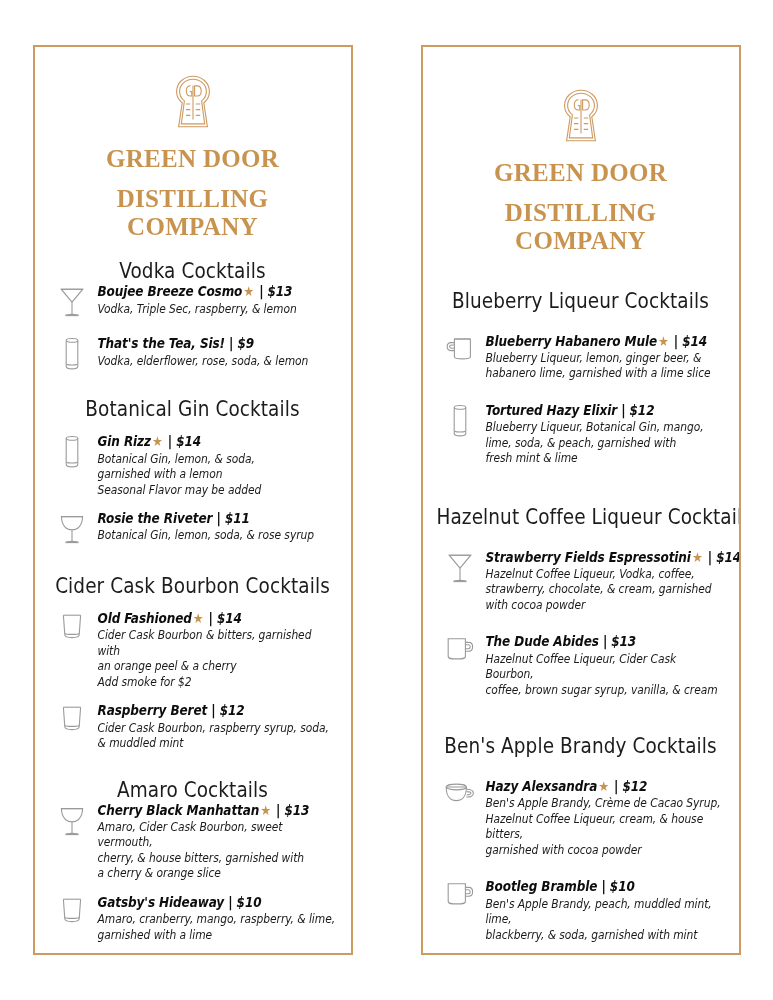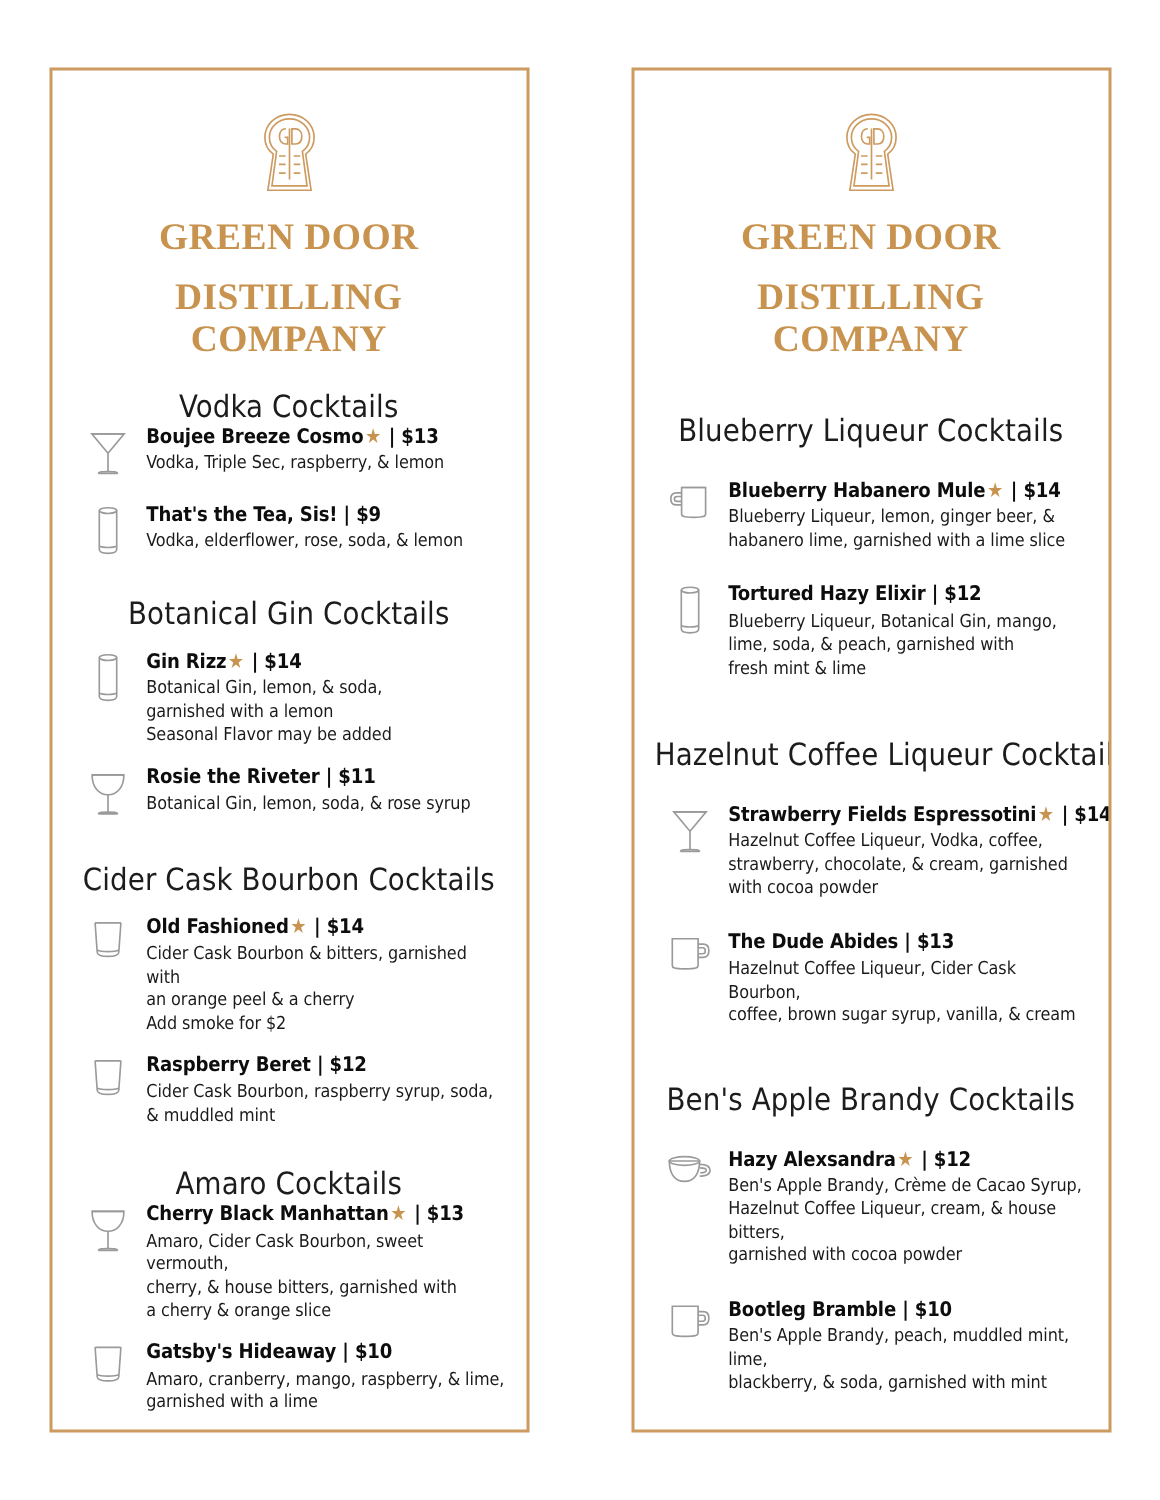--- a/index.html
+++ b/index.html
@@ -20,20 +20,21 @@
   }
   .panel {
     width: 320px;
     height: 910px;
     border: 2px solid #cd9a5f;
     background: #ffffff;
     padding: 16px 14px 10px 14px;
     display: flex;
     flex-direction: column;
     overflow: hidden;
+    justify-content: flex-end;
   }
   .panel-inner {
     width: 100%;
     display: flex;
     flex-direction: column;
   }
 
   
   .logo-wrap {
     display: flex;
@@ -67,20 +68,21 @@
     white-space: nowrap;
   }
 
   
   .drinks { width: 100%; }
   .drink {
     display: flex;
     align-items: flex-start;
     gap: 9px;
     padding-left: 6px;
+    font-style: italic;
   }
   .icon-cell {
     flex: 0 0 34px;
     width: 34px;
     height: 40px;
     display: flex;
     align-items: flex-start;
     justify-content: center;
     padding-top: 2px;
   }

